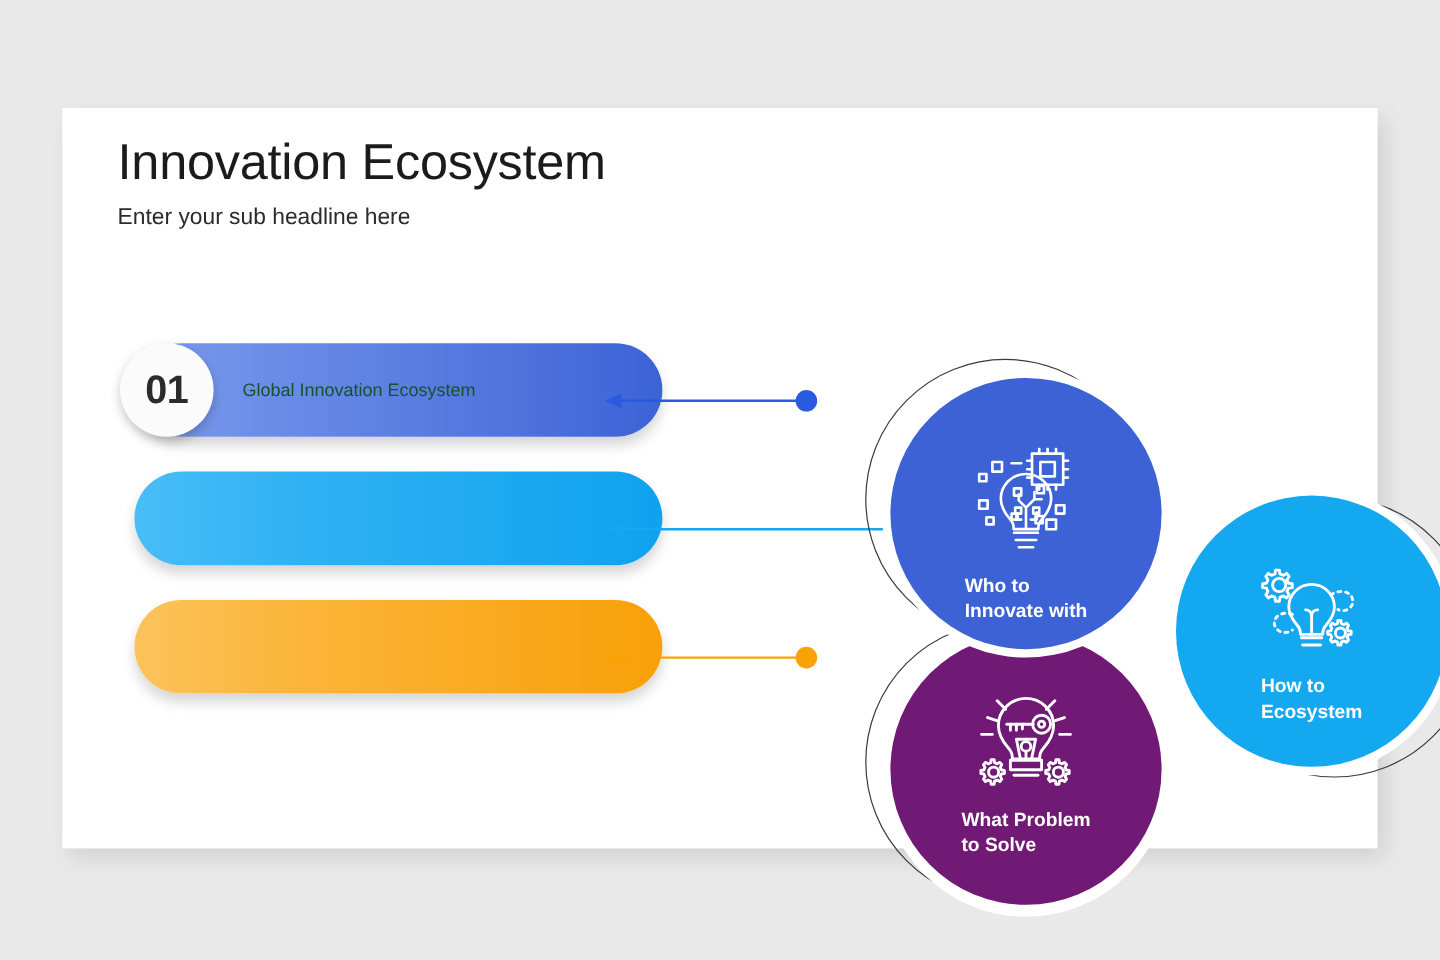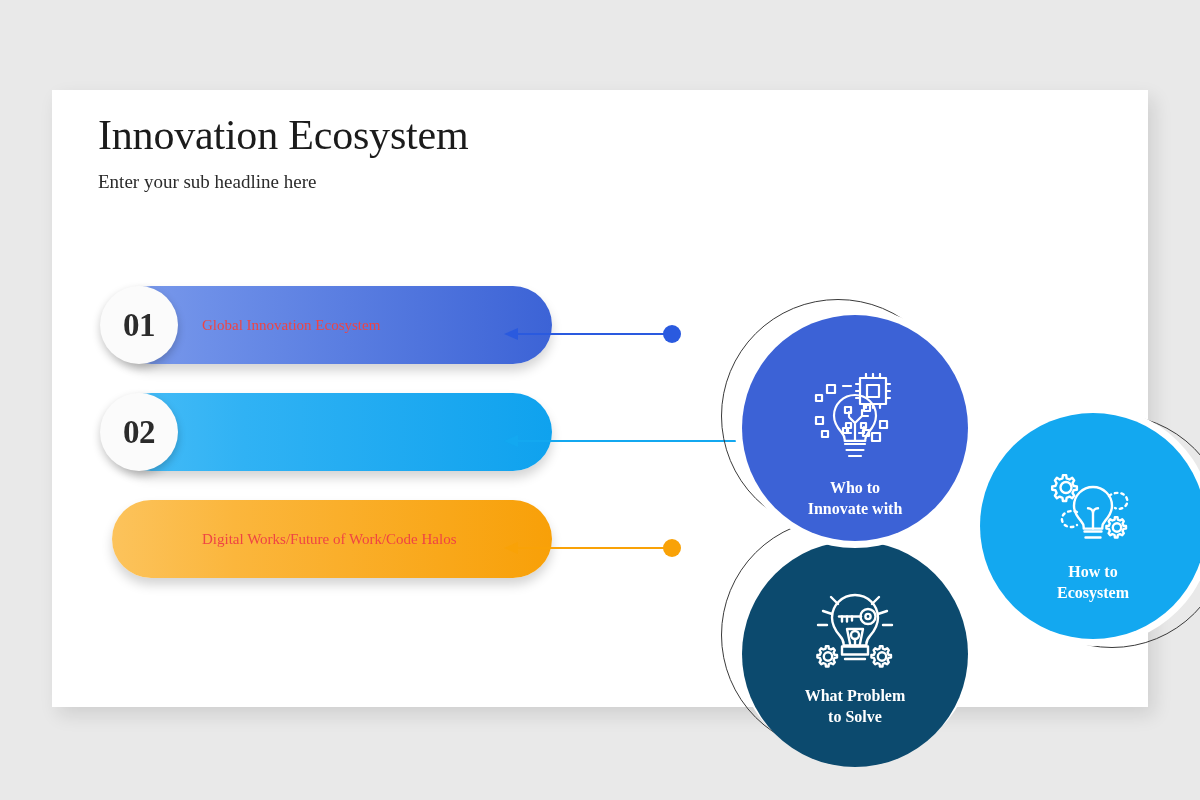--- a/index.html
+++ b/index.html
@@ -11,21 +11,20 @@
     height: 800px;
     background: #e9e9e9;
     font-family: "Liberation Sans", sans-serif;
     overflow: hidden;
   }
 
   #slide-canvas {
     position: relative;
     width: 1200px;
     height: 660px;
-    font-family: Liberation Serif, serif;
   }
 
   
   #slide-card {
     position: absolute;
     left: 52px;
     top: 90px;
     width: 1096px;
     height: 617px;
     background: #ffffff;
@@ -107,21 +106,21 @@
   }
   .step-label {
     position: absolute;
     left: 102px;
     top: 0;
     height: 78px;
     display: flex;
     align-items: center;
     font-size: 15px;
     font-weight: 400;
-    color: #ef4444;
+    color: #14532d;
     white-space: nowrap;
     z-index: 2;
   }
 
   
   #connectors-layer {
     position: absolute;
     left: 0;
     top: 0;
     width: 1096px;
@@ -158,21 +157,21 @@
     background: #ffffff;
   }
   .circle-icon {
     margin-top: 58px;
   }
   .circle-caption {
     margin-top: 8px;
     font-size: 16px;
     font-weight: 700;
     color: #ffffff;
-    text-align: center;
+    text-align: left;
     line-height: 1.32;
     white-space: pre-line;
   }
 
   
   #circle-who-ring {
     left: 84px; top: 99px;
     width: 232px; height: 232px;
   }
   #circle-who-gap {
@@ -204,23 +203,23 @@
   
   #circle-what-ring {
     left: 84px; top: 318px;
     width: 232px; height: 232px;
   }
   #circle-what-gap {
     left: 98px; top: 324px;
     width: 240px; height: 240px;
   }
   #circle-what {
-    left: 105px; top: 341px;
+    left: 105px; top: 328px;
     width: 226px; height: 226px;
-    background: #0c4a6e;
+    background: #701a75;
   }
   #circle-what .circle-icon { margin-top: 46px; }
 
   .z-who  { z-index: 6; }
   .z-what { z-index: 5; }
   .z-how  { z-index: 4; }
 </style>
 </head>
 <body>
 
@@ -264,28 +263,24 @@
       <div class="step-row" data-step="1">
         <div class="step-pill"></div>
         <div class="step-label">Global Innovation Ecosystem</div>
         <div class="step-badge">
           <span class="step-number">01</span>
         </div>
       </div>
 
       <div class="step-row" data-step="2">
         <div class="step-pill"></div>
-        <div class="step-badge">
-          <span class="step-number">02</span>
-        </div>
       </div>
 
       <div class="step-row" data-step="3">
         <div class="step-pill"></div>
-        <div class="step-label">Digital Works/Future of Work/Code Halos</div>
       </div>
 
     </div>
 
     <div id="circles-cluster">
 
       <div class="ring-outline z-how" id="circle-how-ring"></div>
       <div class="ring-outline z-what" id="circle-what-ring"></div>
       <div class="ring-outline z-who" id="circle-who-ring"></div>
 

